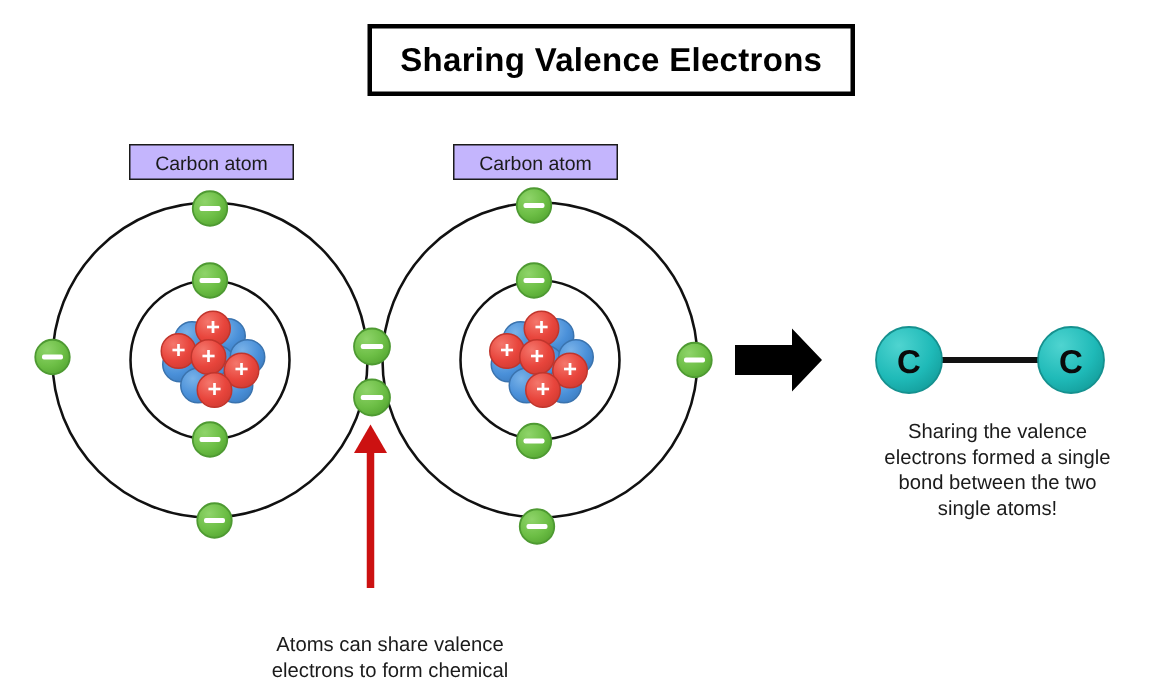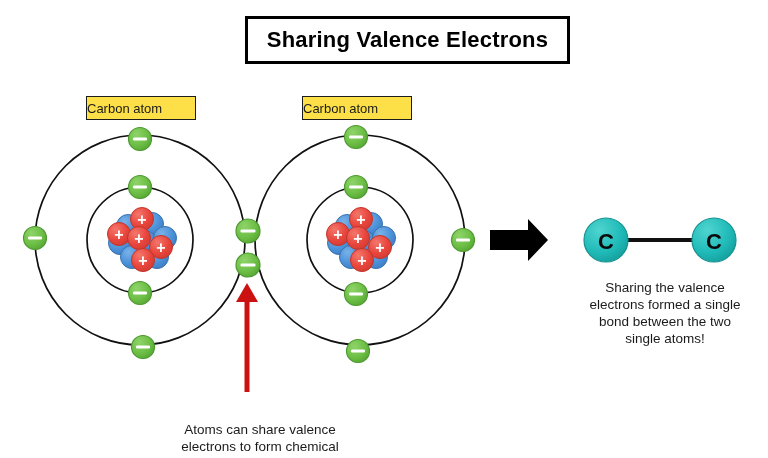--- a/index.html
+++ b/index.html
@@ -15,22 +15,22 @@
     border:3px solid #000;background:#fff;
     display:flex;align-items:center;justify-content:center;
     box-sizing:border-box;
   }
   .title-box span{
     font-size:22px;font-weight:bold;color:#000;letter-spacing:.2px;
     white-space:nowrap;
   }
 
   .atom-label{
-    position:absolute;border:1.6px solid #1b1b1b;background:#fde047;
-    height:24px;display:flex;align-items:center;
+    position:absolute;border:1.6px solid #1b1b1b;background:#c4b5fd;
+    height:24px;display:flex;align-items:center;justify-content:center;
     box-sizing:border-box;
   }
   .atom-label span{font-size:13px;color:#1b1b1b;white-space:nowrap;}
   #label-left{left:86px;top:96px;width:110px;}
   #label-right{left:302px;top:96px;width:110px;}
 
   .caption{
     position:absolute;text-align:center;color:#1b1b1b;
     font-size:13.5px;line-height:17px;white-space:pre-line;
   }

